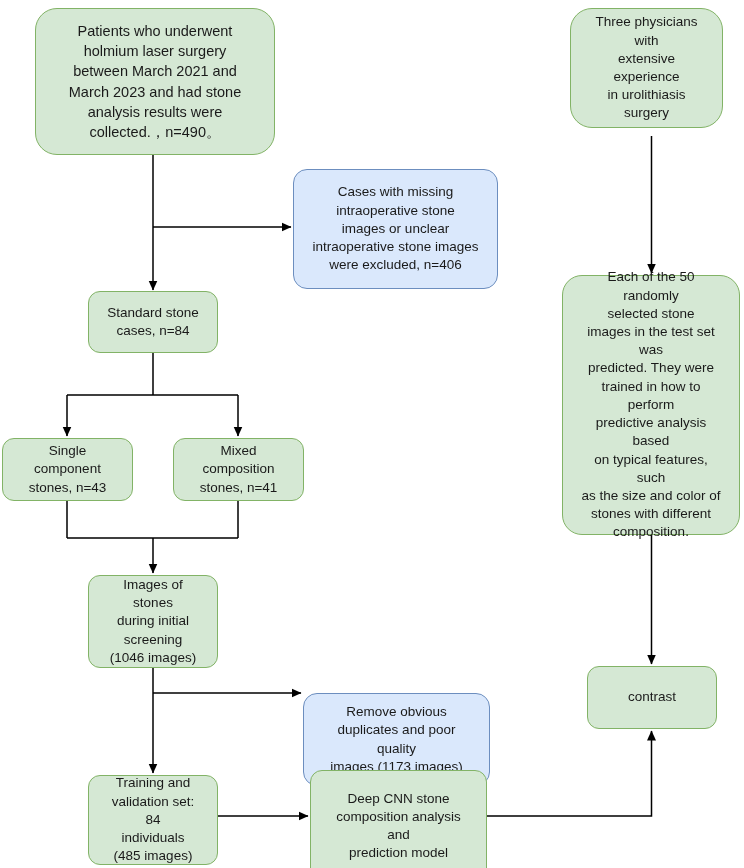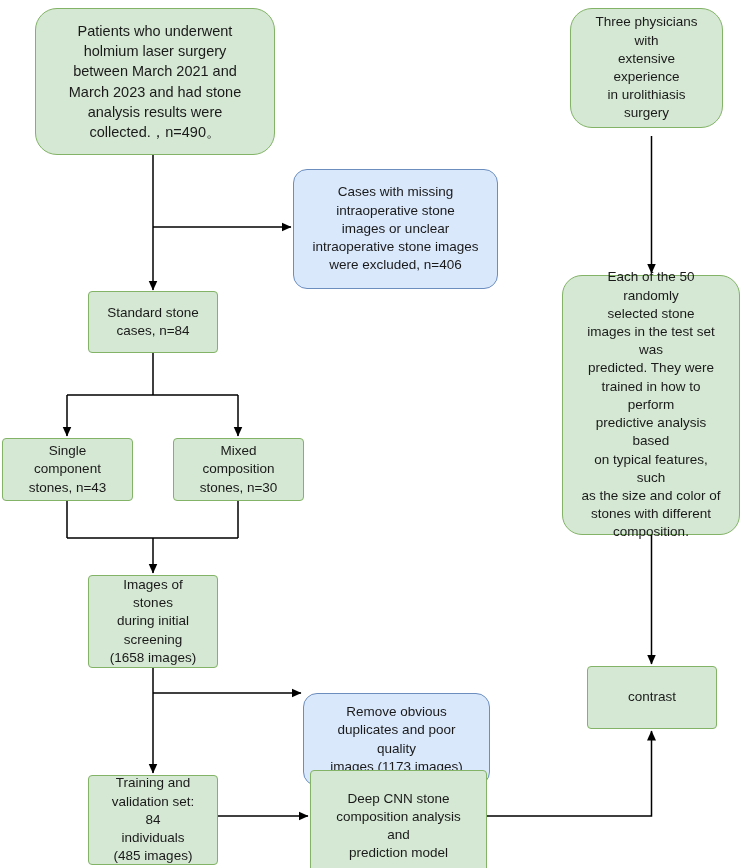--- a/index.html
+++ b/index.html
@@ -53,21 +53,21 @@
     line-height: 1.35;
     padding: 4px 18px;
     z-index: 2;
   }
   .node span {
     white-space: pre-line;
   }
   .green {
     background: var(--green-fill);
     border: 1.4px solid var(--green-border);
-    border-radius: 4px;
+    border-radius: 12px;
   }
   .blue {
     background: var(--blue-fill);
     border: 1.4px solid var(--blue-border);
     border-radius: 14px;
   }
   .big-radius { border-radius: 22px; }
   .node-patients { font-size: 14.5px; line-height: 1.4; }
 </style>
 </head>
@@ -126,28 +126,28 @@
 cases, n=84</span>
   </div>
 
   <div class="node green" style="left:2px; top:438px; width:131px; height:63px;">
     <span>Single component
 stones, n=43</span>
   </div>
 
   <div class="node green" style="left:173px; top:438px; width:131px; height:63px;">
     <span>Mixed composition
-stones, n=30</span>
+stones, n=41</span>
   </div>
 
   <div class="node green" style="left:88px; top:575px; width:130px; height:93px;">
     <span>Images of stones
 during initial
 screening
-(1658 images)</span>
+(1046 images)</span>
   </div>
 
   <div class="node blue" style="left:303px; top:645px; width:187px; height:93px;margin-top:48px;">
     <span>Remove obvious
 duplicates and poor quality
 images (1173 images)</span>
   </div>
 
   <div class="node green" style="left:88px; top:775px; width:130px; height:90px;">
     <span>Training and

